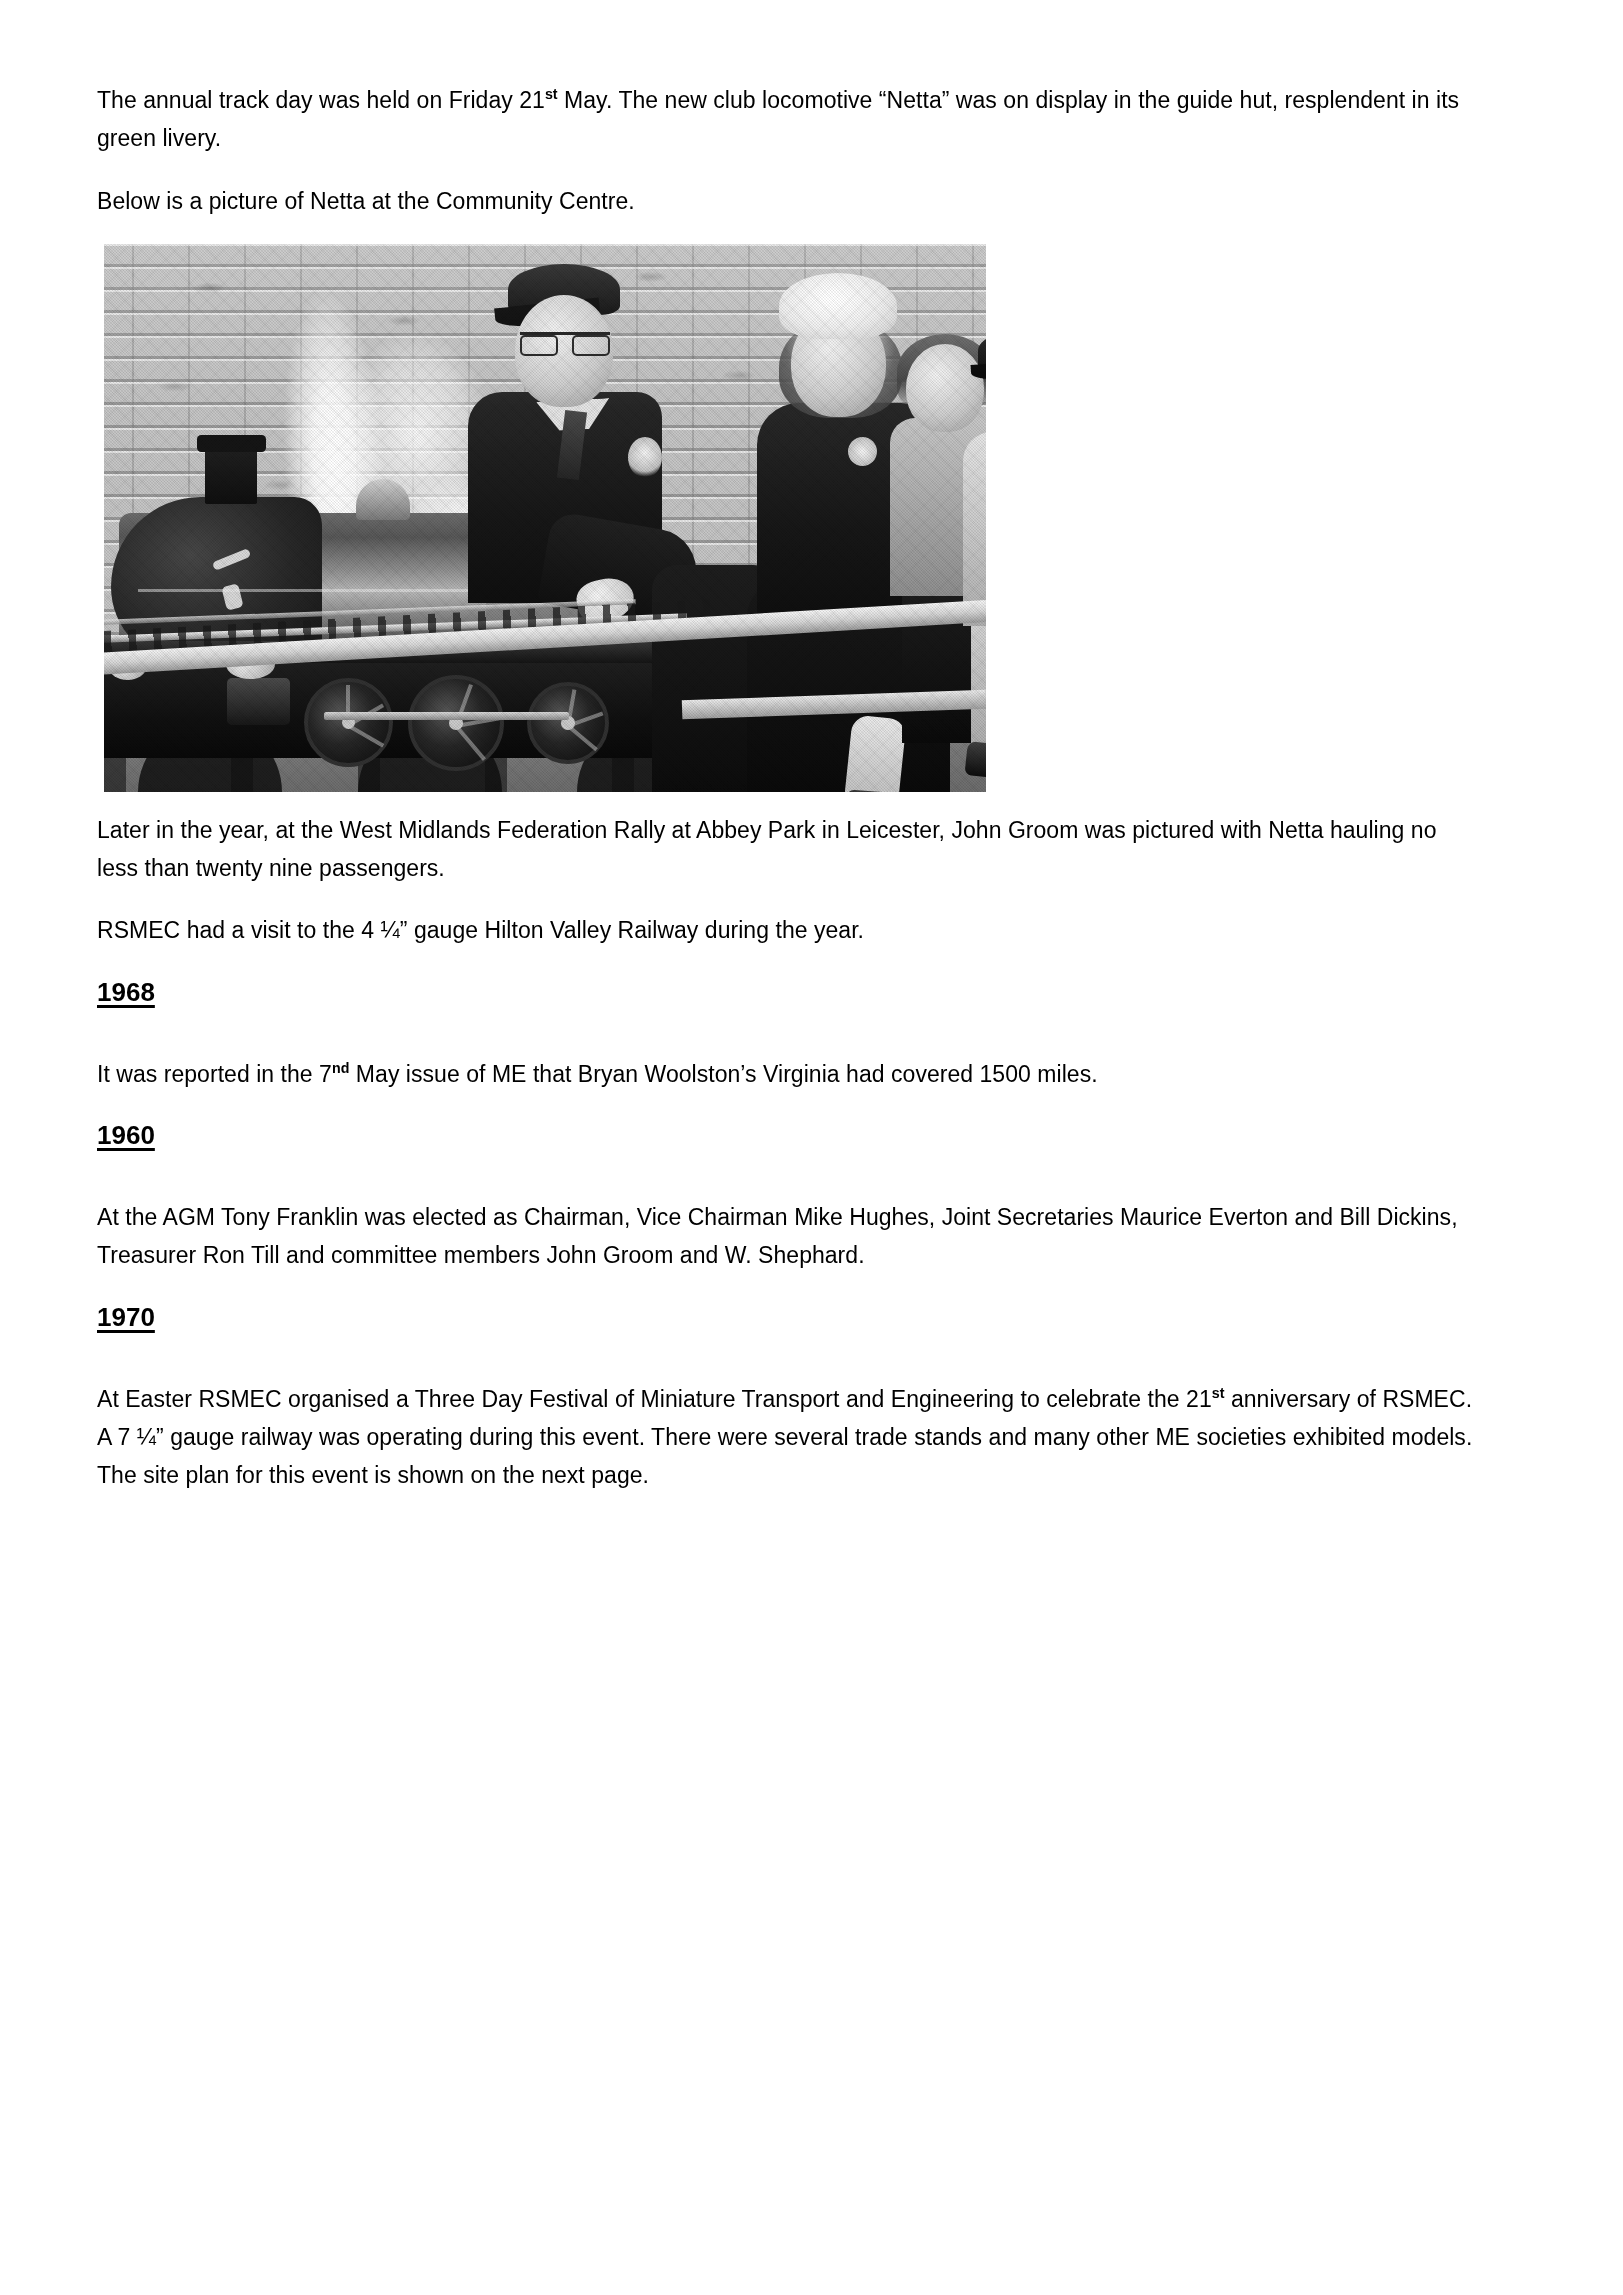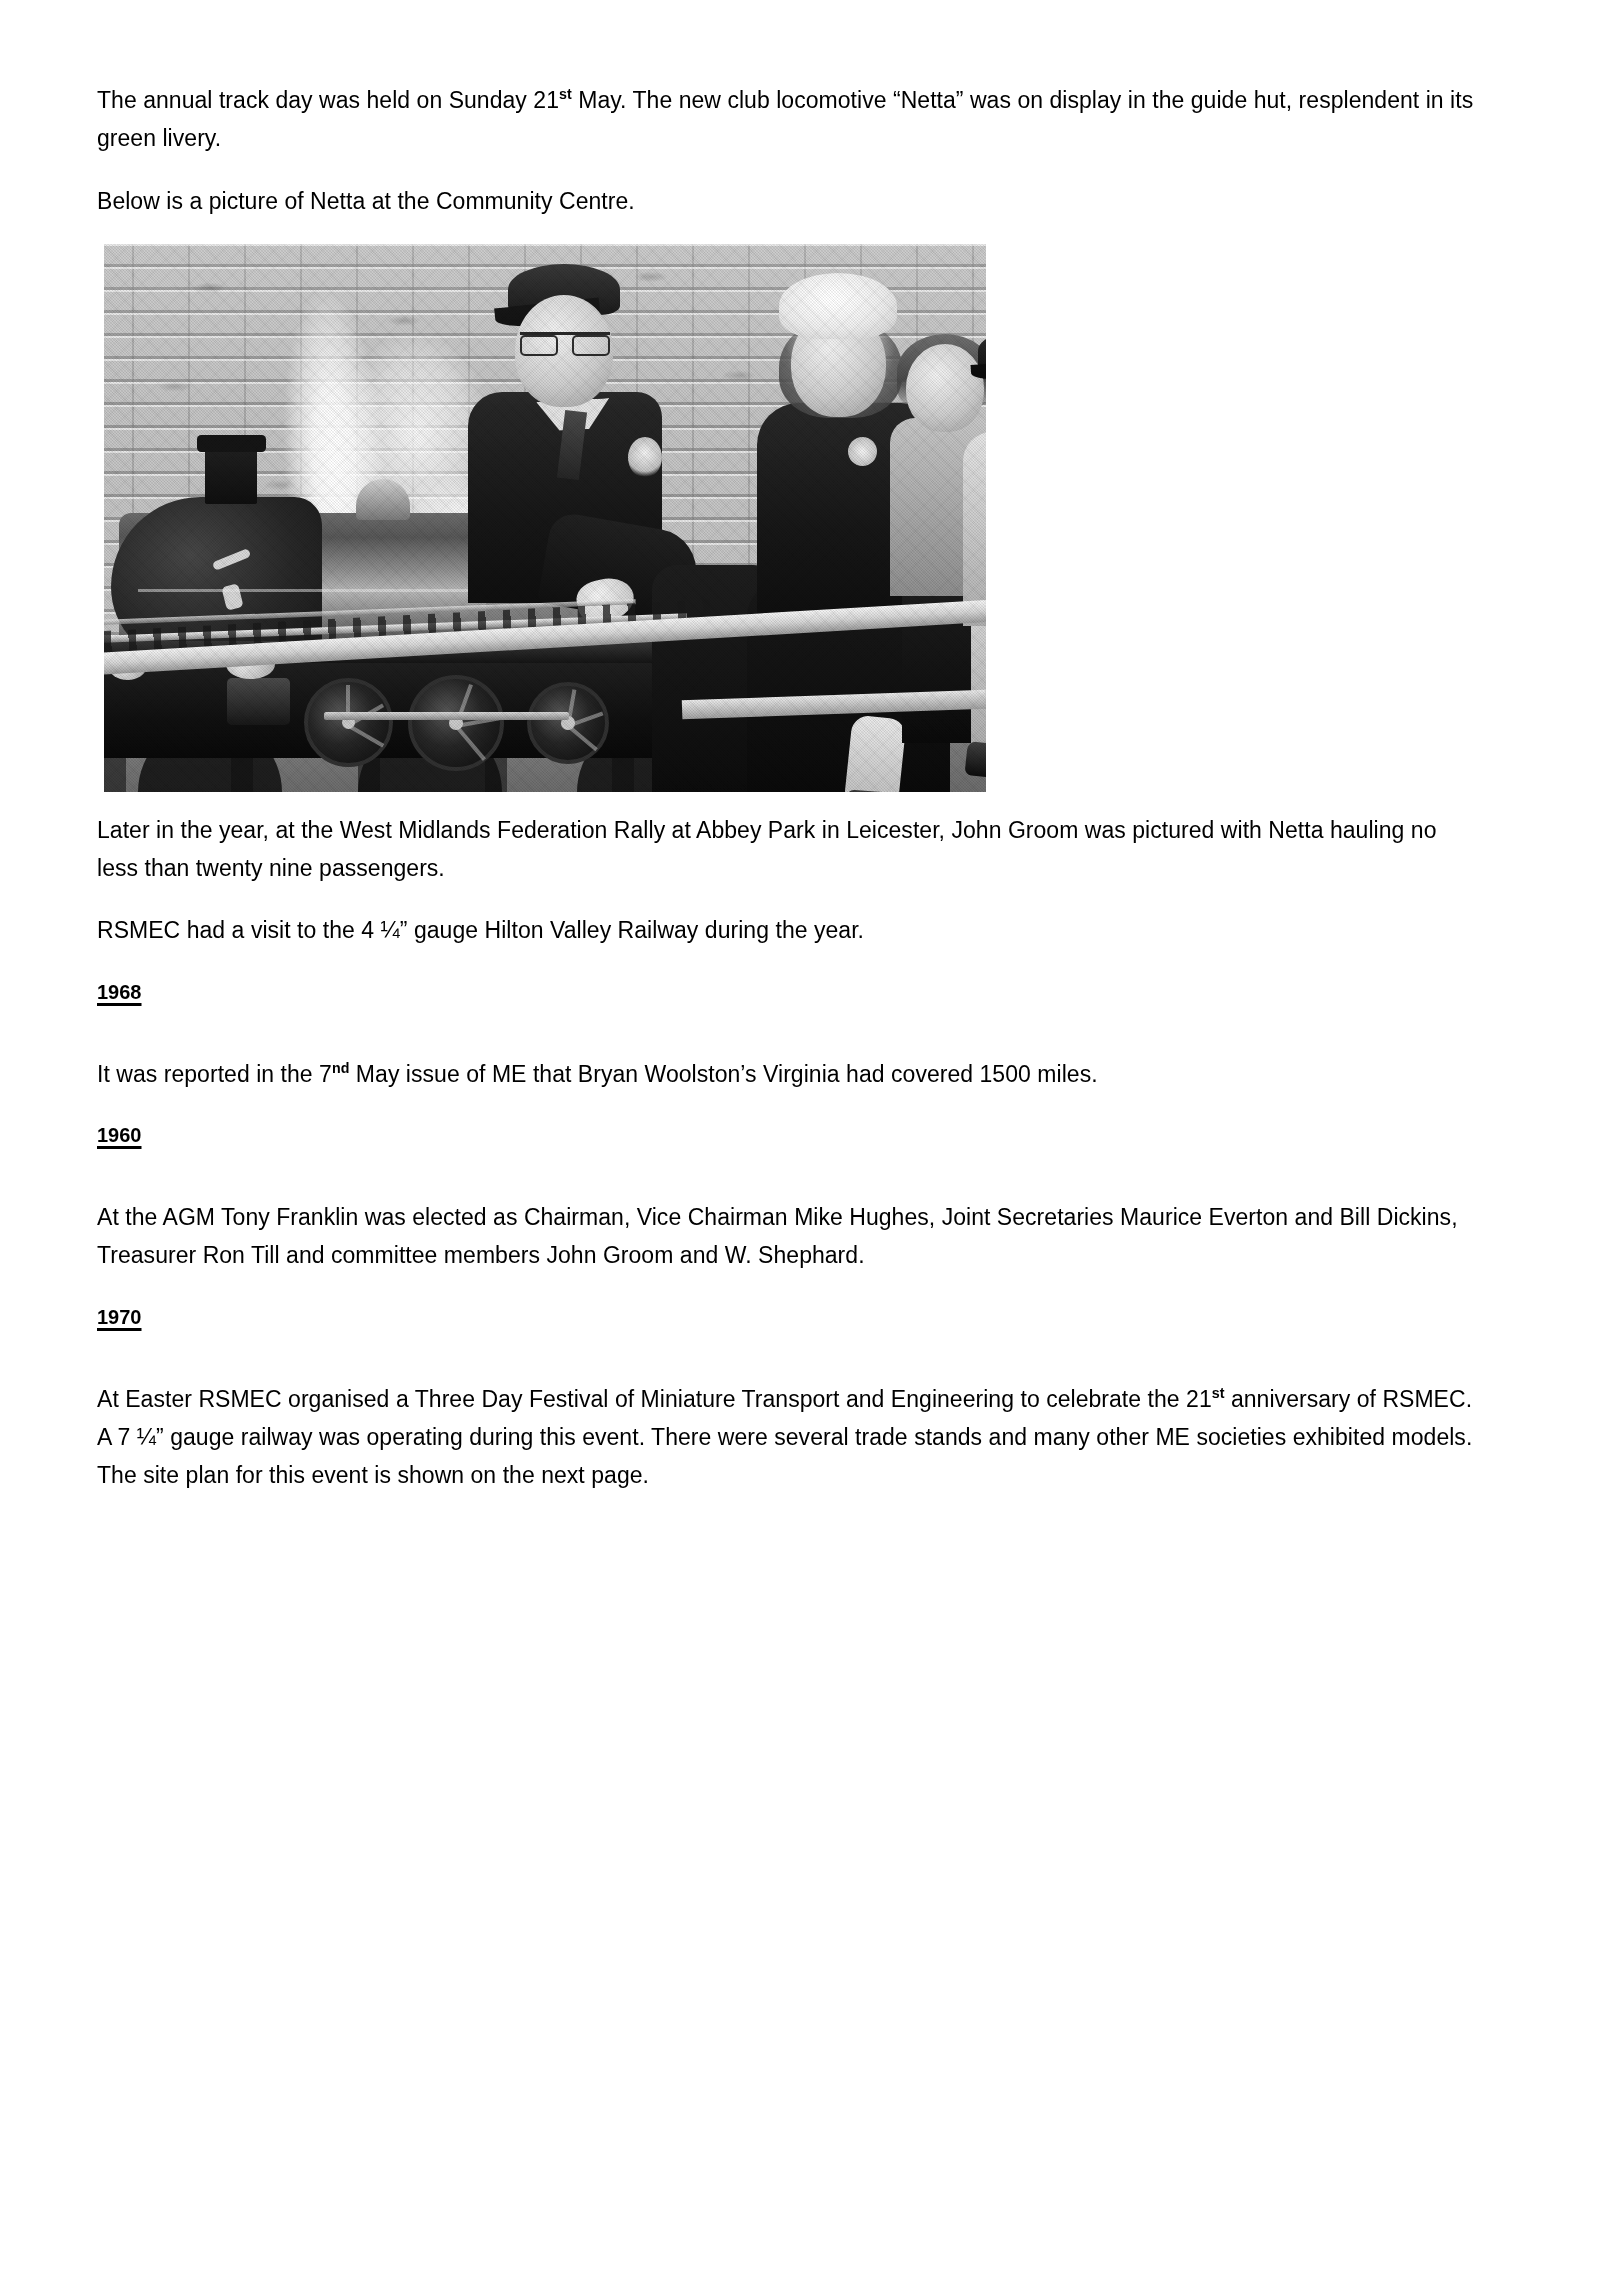--- a/index.html
+++ b/index.html
@@ -28,21 +28,21 @@
   }
   p.body-text {
     font-size: 23px;
     line-height: 38px;
     margin: 0 0 24.5px 0;
     letter-spacing: 0.04px;
     color: #000000;
     text-align: left;
   }
   h2.year-heading {
-    font-size: 20px;
+    font-size: 26px;
     font-weight: bold;
     line-height: 37px;
     margin: 0 0 22px 0;
     padding: 0;
     text-decoration: underline;
     text-underline-offset: 4.2px;
     text-decoration-thickness: 2.5px;
     display: inline-block;
   }
   .heading-wrap { margin: 0 0 22px 0; }
@@ -487,21 +487,21 @@
     pointer-events: none;
     background: linear-gradient(to bottom, rgba(255,255,255,0.10), rgba(255,255,255,0.0) 30%);
   }
 </style>
 </head>
 <body>
 
 <div class="page">
   <div class="content">
 
-    <p class="body-text"><span>The annual track day was held on Sunday 21</span><sup>st</sup><span> May.  The new club locomotive “Netta” was on display in the guide hut, resplendent in its green livery.</span></p>
+    <p class="body-text"><span>The annual track day was held on Friday 21</span><sup>st</sup><span> May.  The new club locomotive “Netta” was on display in the guide hut, resplendent in its green livery.</span></p>
 
     <p class="body-text">Below is a picture of Netta at the Community Centre.</p>
 
     <div class="photo-block">
       <div class="photo">
 
         <div class="brick-wall"></div>
         <div class="brick-wall offset"></div>
         <div class="brick-noise"></div>
 

